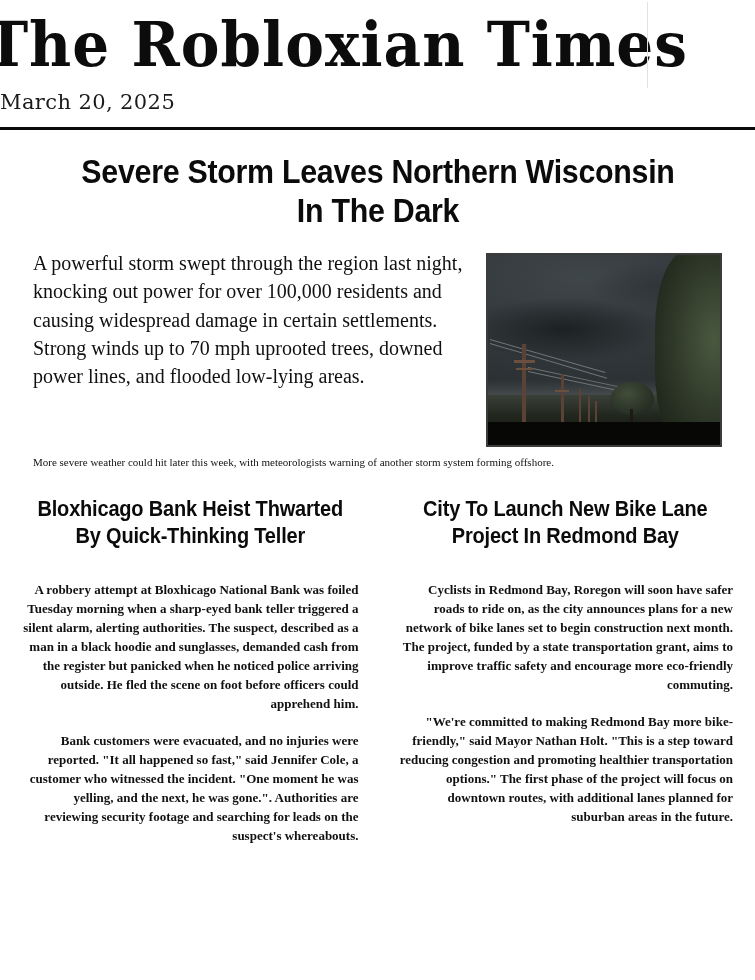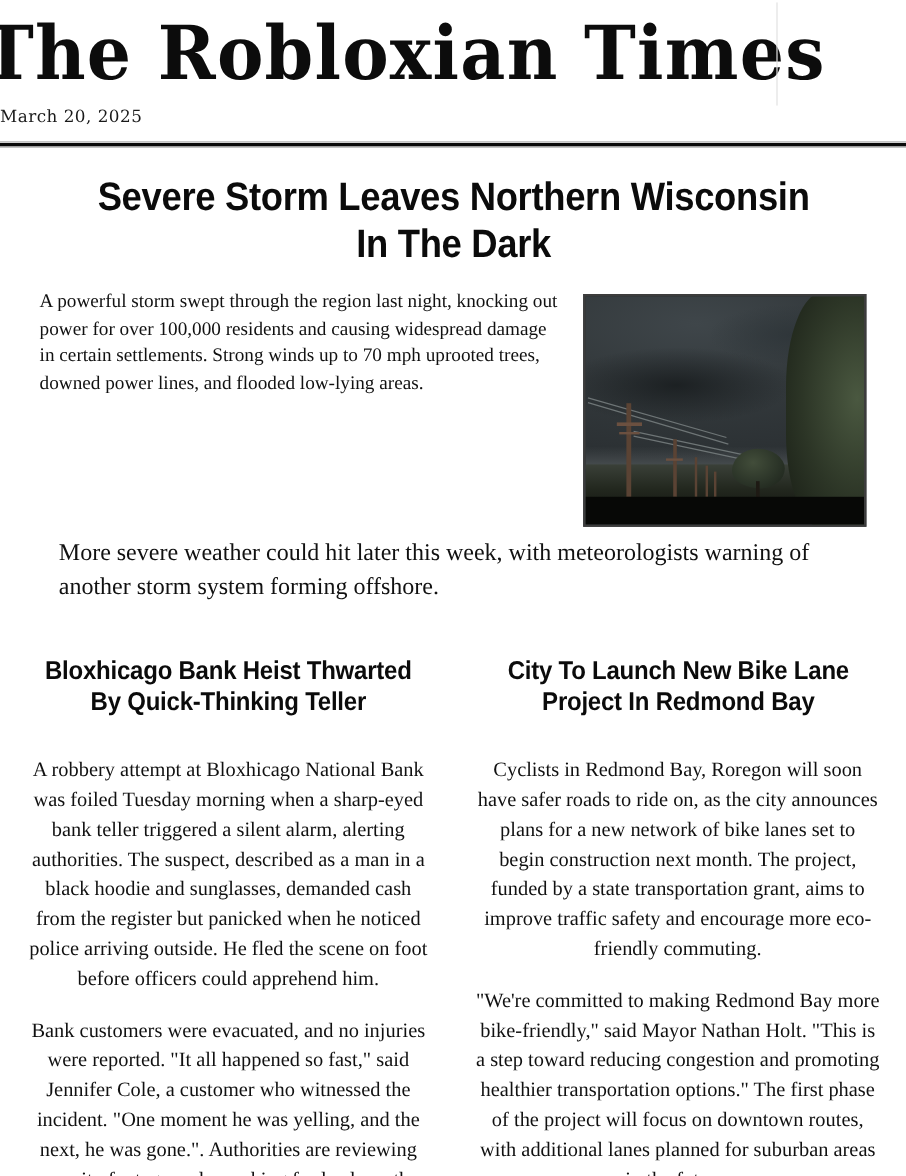--- a/index.html
+++ b/index.html
@@ -39,21 +39,21 @@
     position: absolute;
     top: 2px;
     left: 647px;
     width: 1px;
     height: 86px;
     background: #e2e2e2;
   }
   .masthead-date {
     margin-top: 14px;
     font-family: "DejaVu Serif", "Liberation Serif", serif;
-    font-size: 14px;
+    font-size: 21px;
     letter-spacing: 0.4px;
     color: #1a1a1a;
   }
 
   .rule-top {
     margin-top: 12px;
     width: 100%;
     height: 3px;
     background: #0a0a0a;
     border-top: 1px solid #ffffff;
@@ -159,34 +159,34 @@
     position: absolute;
     right: -6%;
     top: -2%;
     width: 34%;
     height: 104%;
     background: radial-gradient(ellipse at 75% 45%, #4a5840 0%, #2c3526 55%, #171c14 100%);
     border-radius: 40% 0 0 40%;
   }
 
   .lead p {
-    font-size: 16px;
+    font-size: 20px;
     line-height: 1.42;
     margin: 0 0 14px 0;
     text-align: left;
   }
   .lead-tail {
     clear: both;
     padding: 0 19px;
     margin-top: 4px;
   }
   .lead-tail p {
-    font-size: 20px;
+    font-size: 11px;
     line-height: 1.42;
-    margin: 16px;
+    margin: 0;
   }
 
   
   .columns {
     display: flex;
     gap: 38px;
     padding: 26px 22px 0 22px;
     box-sizing: border-box;
   }
   .col {
@@ -198,24 +198,25 @@
     font-weight: bold;
     font-size: 21.5px;
     line-height: 1.22;
     text-align: center;
     color: #0b0b0b;
     letter-spacing: -0.2px;
     transform: scaleX(0.93);
     margin: 0 0 32px 0;
   }
   .col-body p {
-    font-size: 17px;
+    font-size: 13px;
     line-height: 1.46;
     margin: 0 0 18px 0;
-    text-align: center;
+    text-align: right;
+    font-weight: bold;
   }
   .col-body p:last-child { margin-bottom: 0; }
 </style>
 </head>
 <body>
 
 <header class="masthead">
   <div class="masthead-title">The Robloxian Times</div>
   <div class="masthead-edge"></div>
   <div class="masthead-date">March 20, 2025</div>

